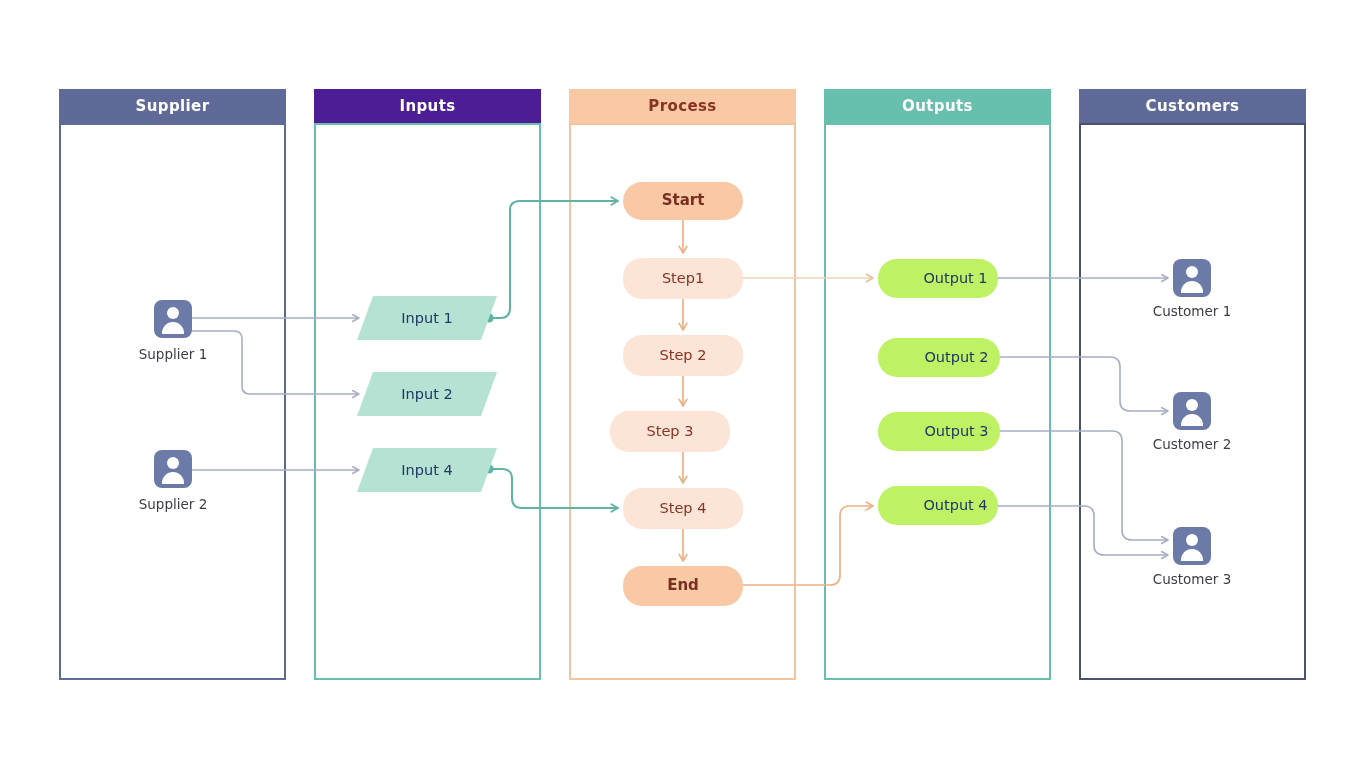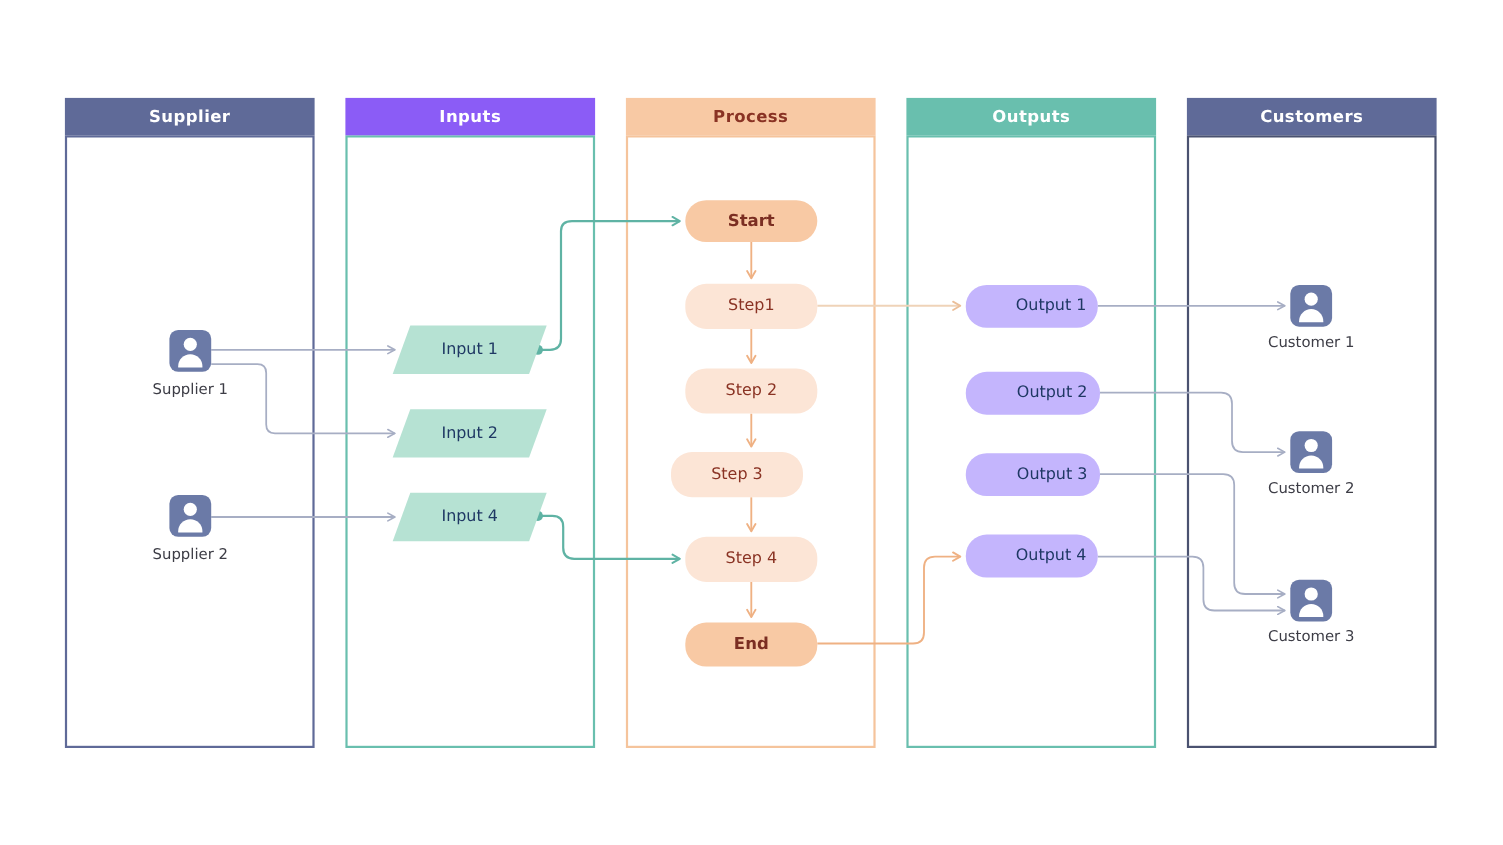--- a/index.html
+++ b/index.html
@@ -81,21 +81,21 @@
     font-size: 15px;
     color: #7B2E22;
   }
   .proc-box.stepbox {
     background: #FCE5D6;
     font-weight: normal;
   }
 
   .out-box {
     border-radius: 19px;
-    background: #c4b5fd;
+    background: #bef264;
     color: #1F3864;
     font-size: 14.5px;
     padding-left: 35px;
   }
 
   .input-shape {
     position: absolute;
     width: 124px;
     height: 44px;
   }
@@ -169,21 +169,21 @@
 
   <div class="lane">
     <div class="lane-body" style="left:59px; top:123px; width:227px; height:557px; border-color:#5F6A98;"></div>
     <div class="lane-header" style="left:59px; top:89px; width:227px; height:34px; background:#5F6A98; color:#FFFFFF;">
       <span>Supplier</span>
     </div>
   </div>
 
   <div class="lane">
     <div class="lane-body" style="left:314px; top:123px; width:227px; height:557px; border-color:#69BFAE;"></div>
-    <div class="lane-header" style="left:314px; top:89px; width:227px; height:34px; background:#8b5cf6; color:#FFFFFF;">
+    <div class="lane-header" style="left:314px; top:89px; width:227px; height:34px; background:#4c1d95; color:#FFFFFF;">
       <span>Inputs</span>
     </div>
   </div>
 
   <div class="lane">
     <div class="lane-body" style="left:569px; top:123px; width:227px; height:557px; border-color:#F5C49C;"></div>
     <div class="lane-header" style="left:569px; top:89px; width:227px; height:34px; background:#F8C9A4; color:#8A3324;">
       <span>Process</span>
     </div>
   </div>

